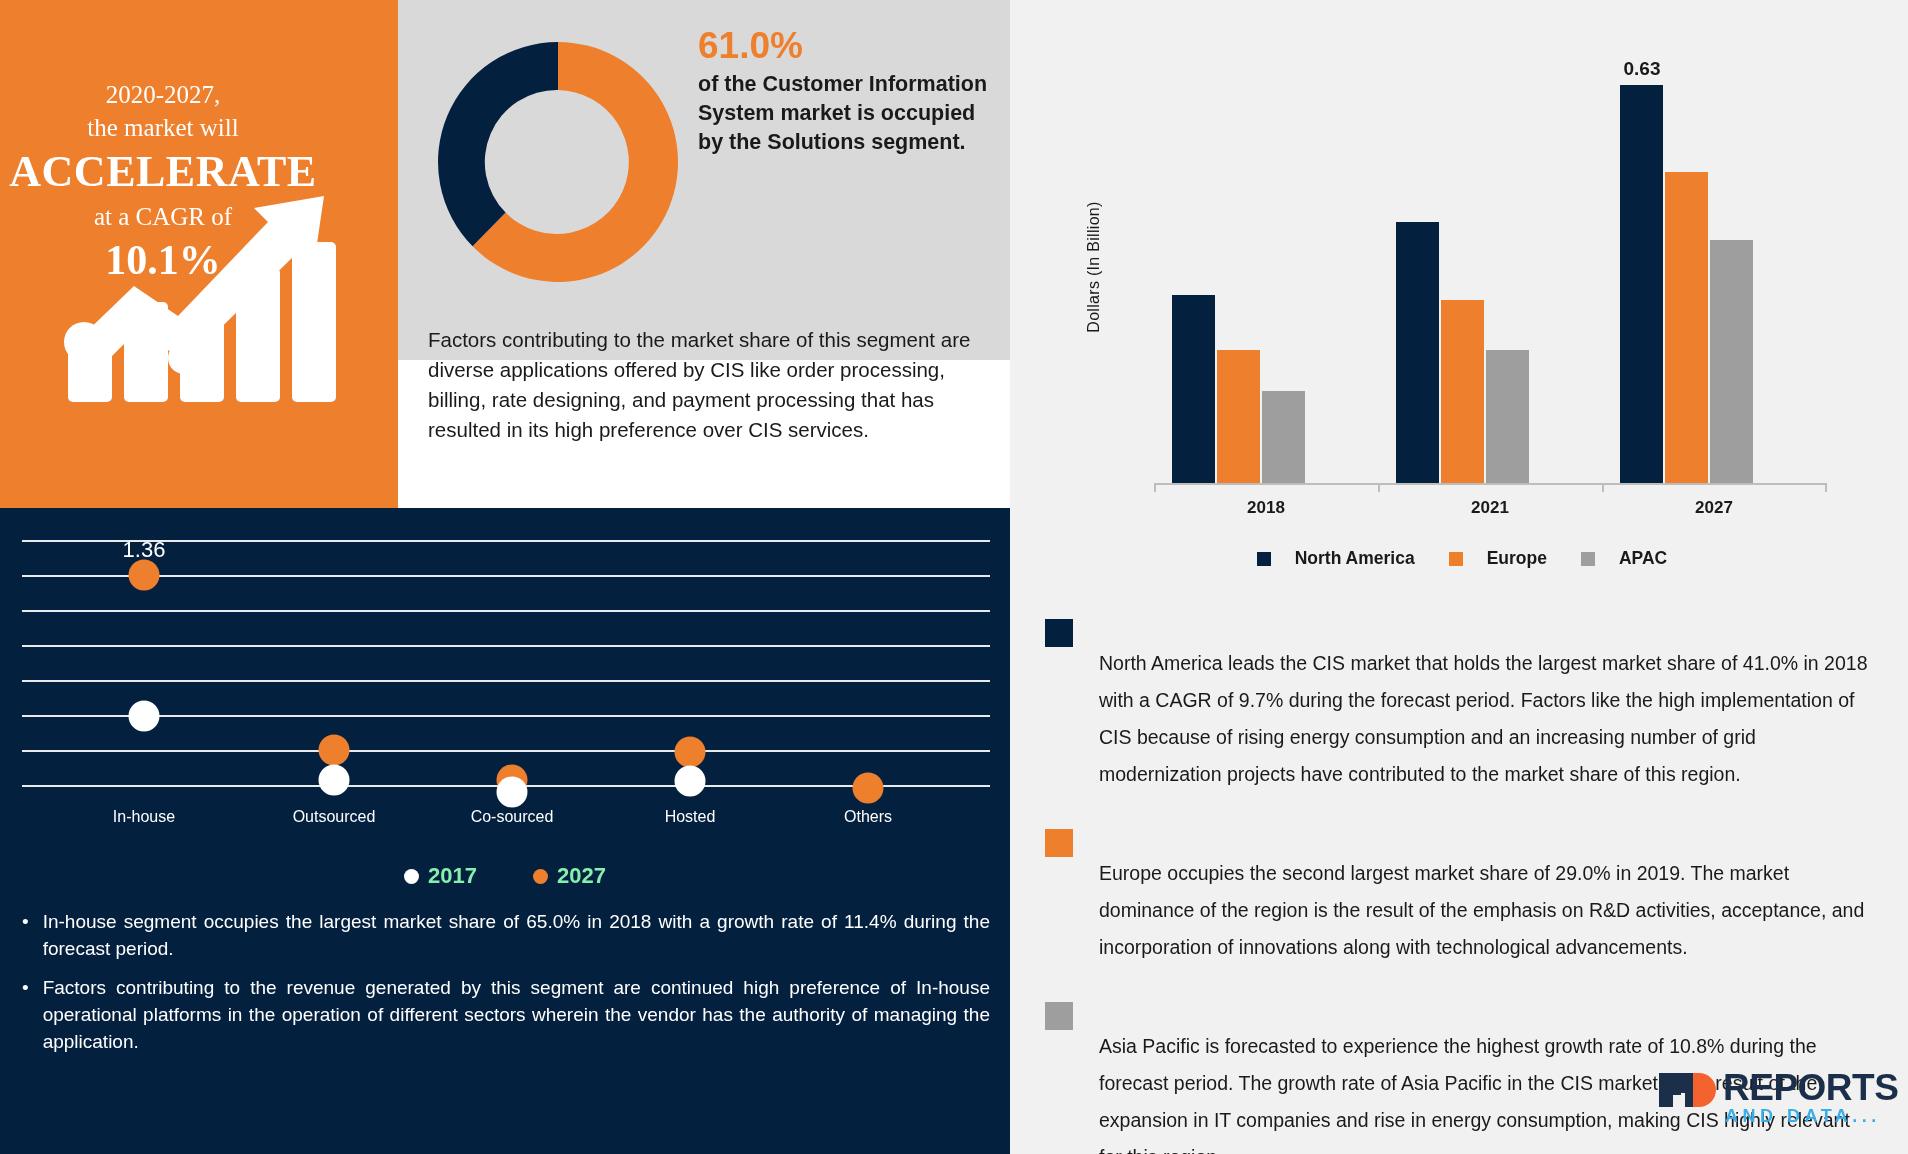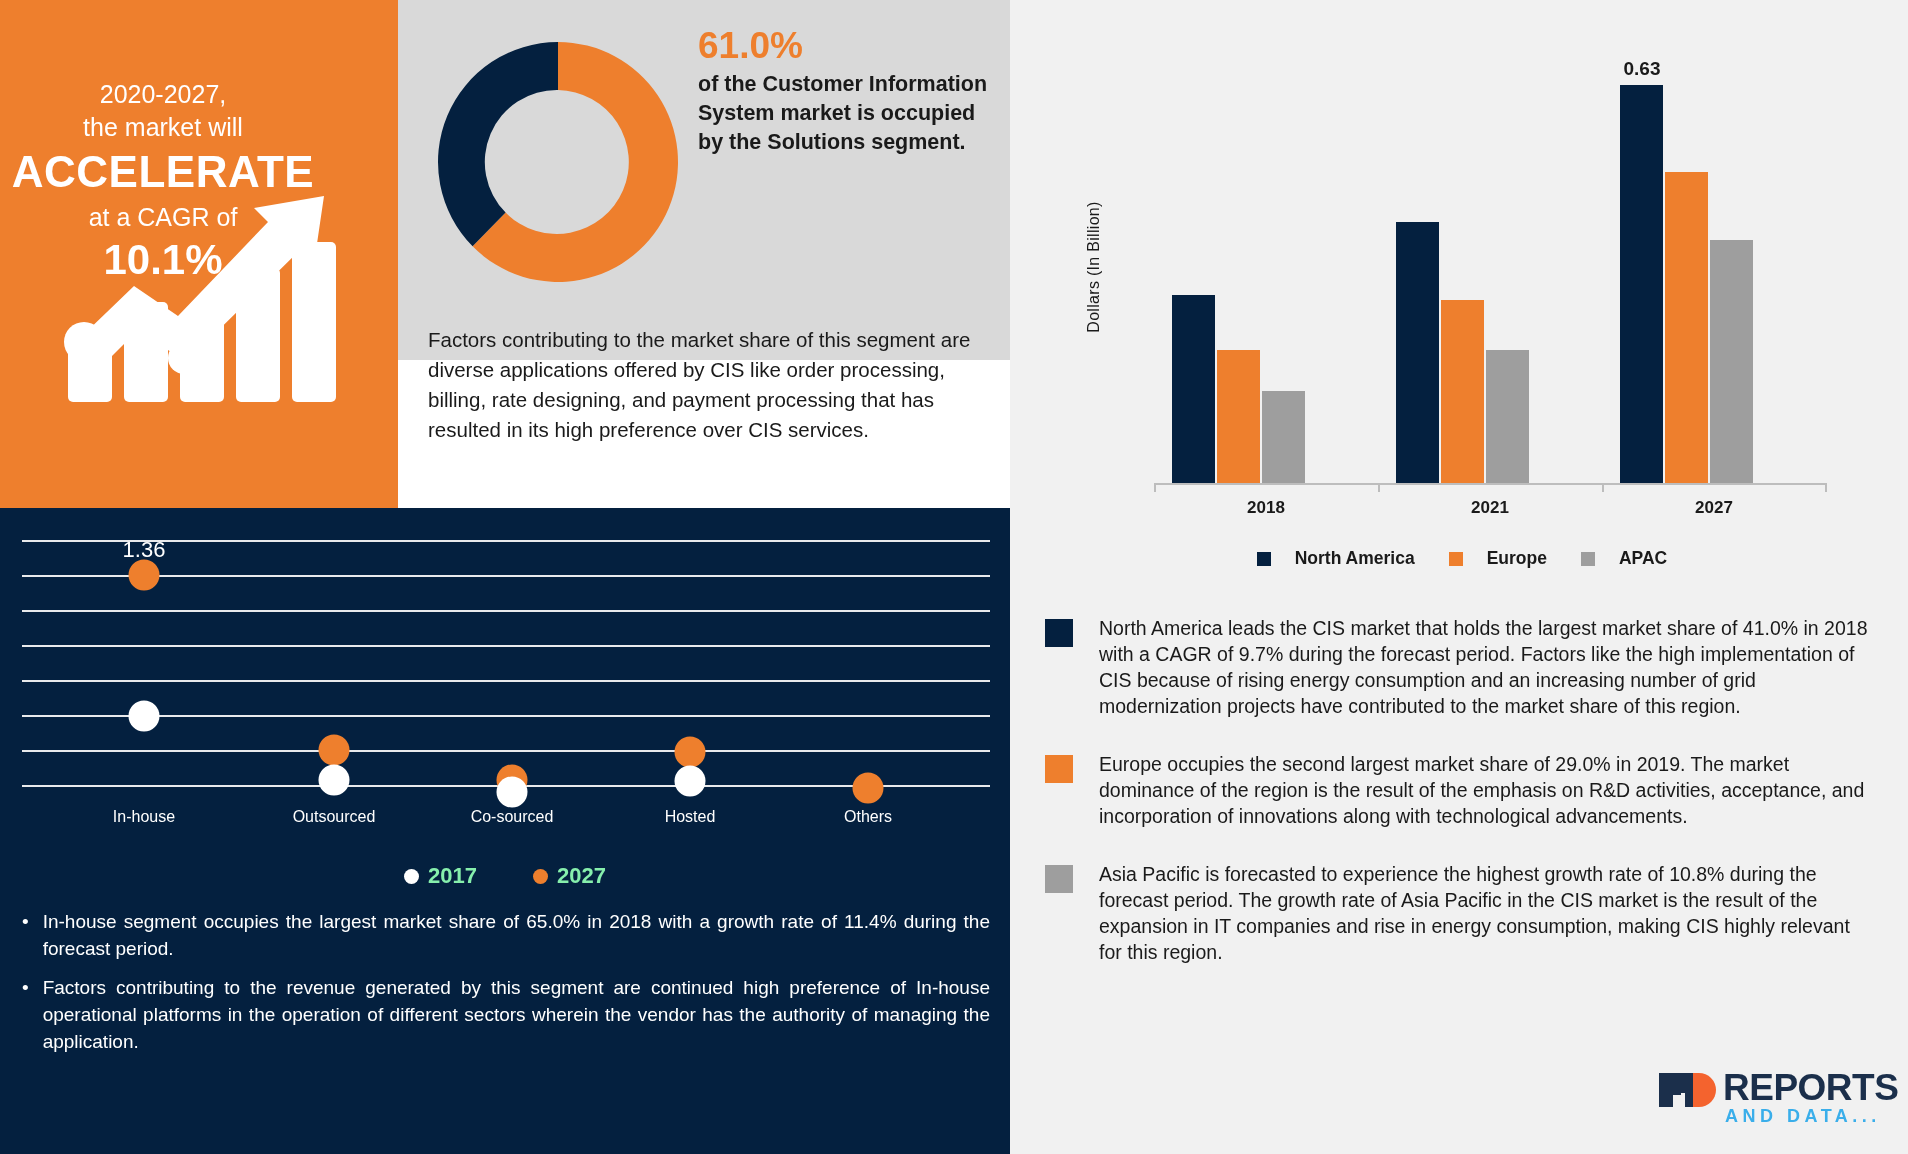--- a/index.html
+++ b/index.html
@@ -12,21 +12,21 @@
   #page { position: relative; width: 1908px; height: 1154px; }
 
   
   #left-half { position: absolute; left: 0; top: 0; width: 1010px; height: 1154px; }
 
   
   #cagr-panel {
     position: absolute; left: 0; top: 0; width: 398px; height: 508px;
     background: #ee7f2d;
   }
-  #cagr-text { position: absolute; left: 0; top: 78px; width: 326px; text-align: center; color: #fff; }
+  #cagr-text { position: absolute; left: 0; top: 78px; width: 326px; text-align: center; color: #fff; font-family: Liberation Serif, serif; }
   .cagr-l1 { font-size: 25px; line-height: 33px; font-weight: 400; }
   .cagr-l2 { font-size: 25px; line-height: 33px; font-weight: 400; }
   .cagr-big { font-size: 44px; line-height: 56px; font-weight: 700; letter-spacing: .5px; }
   .cagr-l3 { font-size: 25px; line-height: 34px; font-weight: 400; }
   .cagr-pct { font-size: 42px; line-height: 52px; font-weight: 700; }
   #growth-icon { position: absolute; left: 62px; top: 190px; width: 280px; height: 215px; }
 
   
   #donut-panel {
     position: absolute; left: 398px; top: 0; width: 612px; height: 360px;
@@ -116,21 +116,21 @@
   }
   .blg-item { display: flex; align-items: center; gap: 24px; }
   .blg-sq { width: 14px; height: 14px; }
   .blg-txt { font-size: 17.5px; font-weight: 700; color: #1a1a1a; }
 
   
   #region-notes { position: absolute; left: 35px; top: 615px; width: 830px; }
   .region-row { display: flex; gap: 26px; margin-bottom: 32px; }
   .region-sq { width: 28px; height: 28px; flex: 0 0 auto; margin-top: 4px; }
   .region-txt {
-    font-size: 19.5px; line-height: 26px; color: #1a1a1a; font-weight: 400;
+    font-size: 19.5px; line-height: 37px; color: #1a1a1a; font-weight: 400; margin-top: 30px;
   }
 
   
   #logo { position: absolute; left: 1655px; top: 1065px; width: 235px; height: 62px; }
   #logo-txt-main {
     position: absolute; left: 68px; top: 2px;
     font-size: 37px; font-weight: 700; color: #1b2f4b; letter-spacing: -0.5px;
   }
   #logo-txt-sub {
     position: absolute; left: 70px; top: 41px;

